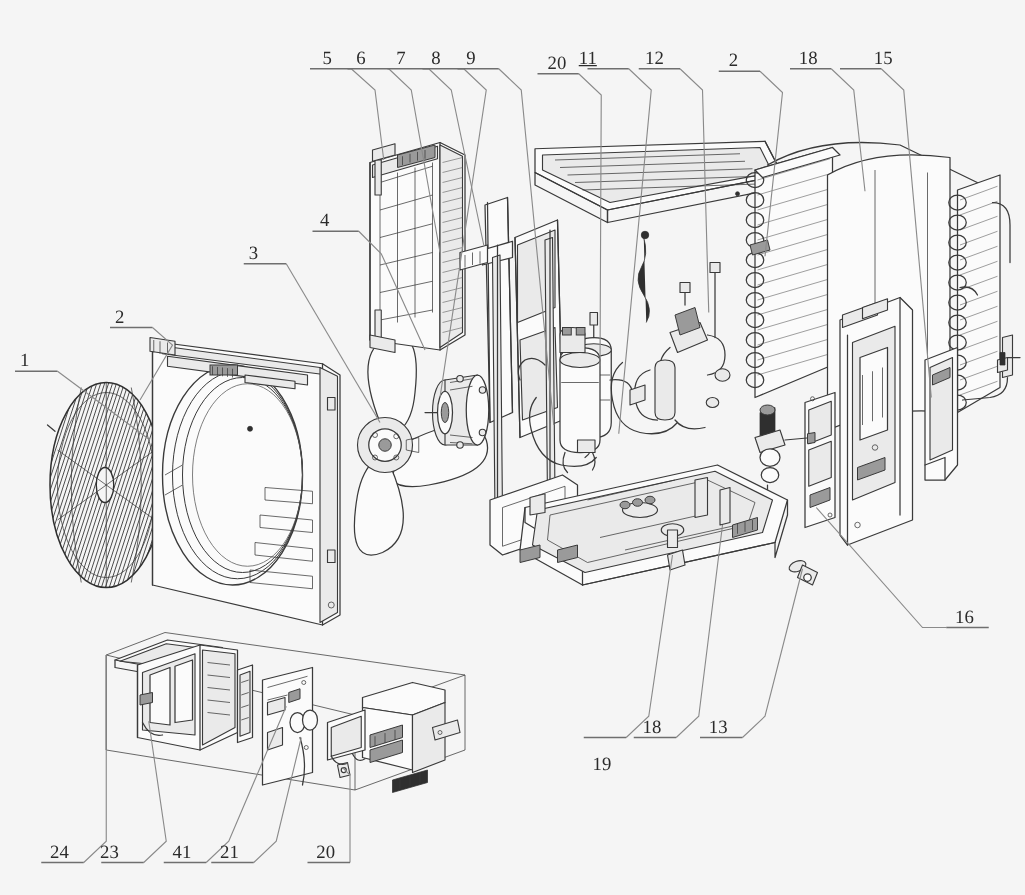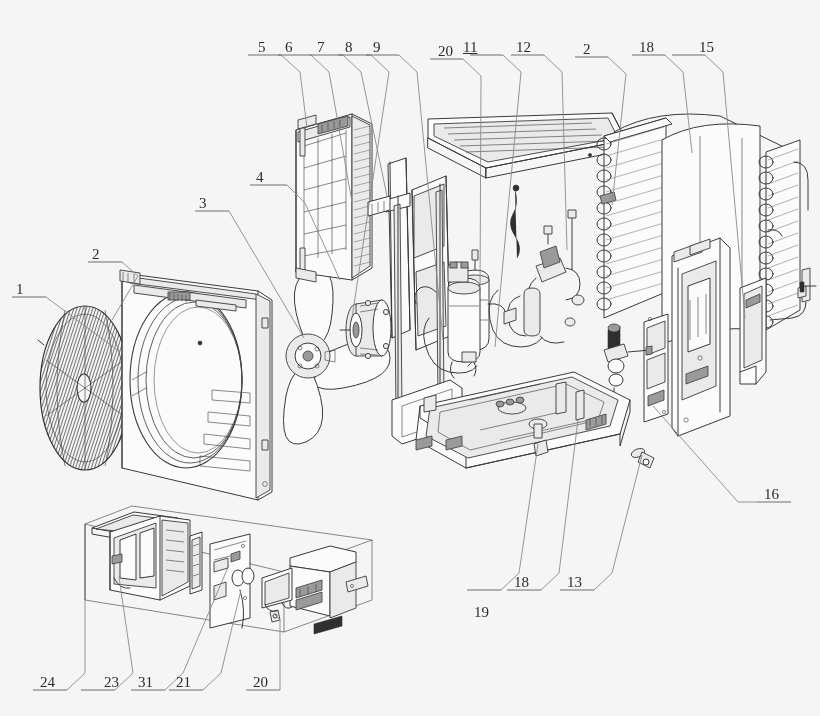--- a/index.html
+++ b/index.html
@@ -456,18 +456,18 @@
       <div class="num" style="left: 516px; top: 40px;">12</div>
       <div class="num" style="left: 583px; top: 42px;">2</div>
       <div class="num" style="left: 639px; top: 40px;">18</div>
       <div class="num" style="left: 699px; top: 40px;">15</div>
       <div class="num" style="left: 764px; top: 487px;">16</div>
       <div class="num" style="left: 567px; top: 575px;">13</div>
       <div class="num" style="left: 514px; top: 575px;">18</div>
       <div class="num" style="left: 474px; top: 605px;">19</div>
       <div class="num" style="left: 253px; top: 675px;">20</div>
       <div class="num" style="left: 176px; top: 675px;">21</div>
-      <div class="num" style="left: 138px; top: 675px;">31</div>
-      <div class="num" style="left: 104px; top: 675px;">23</div>
+      <div class="num" style="left: 138px; top: 675px;">41</div>
+      <div class="num" style="left: 80px; top: 675px;">23</div>
       <div class="num" style="left: 40px; top: 675px;">24</div>
     </div>
 
 </div>
 
 </body></html>

